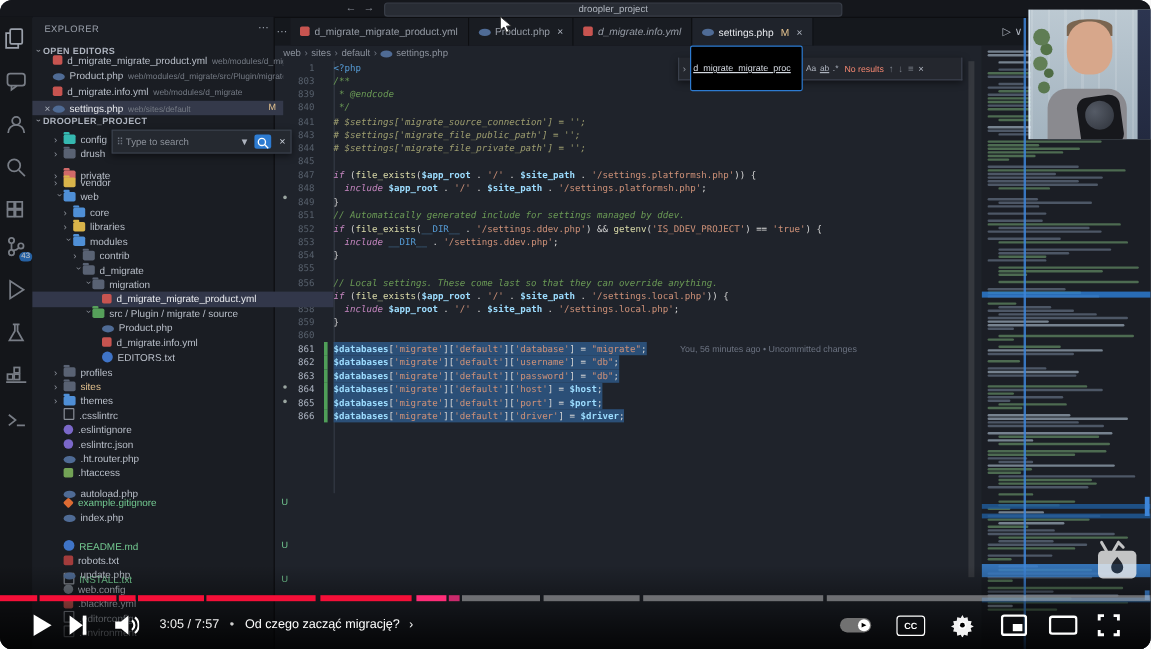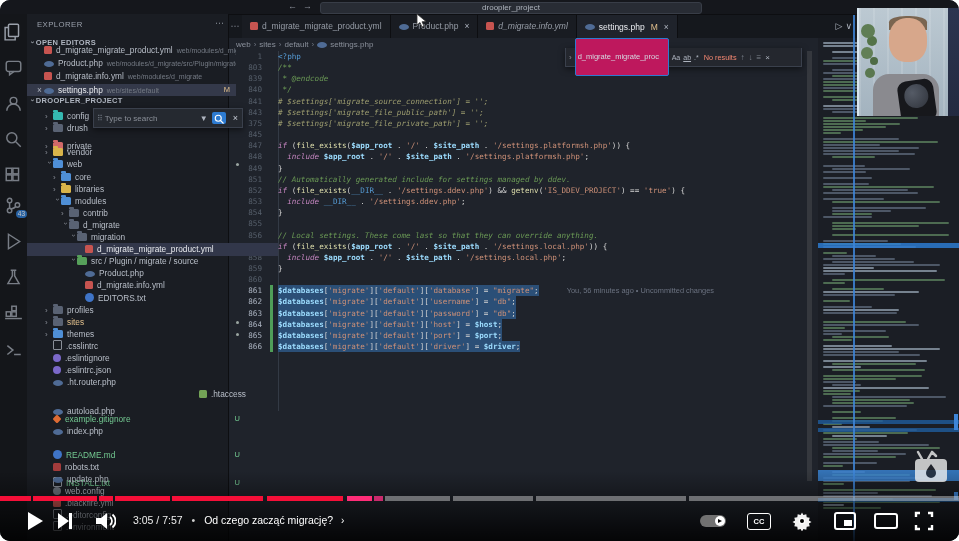--- a/index.html
+++ b/index.html
@@ -79,21 +79,21 @@
   .ct{display:inline-block;}
   .cl.sel .ct{background:#2b4f77;}
   .tok-t{color:#569cd6;} .tok-c{color:#6a9955;font-style:italic;} .tok-h{color:#9d9d6f;font-style:italic;}
   .tok-k{color:#c586c0;font-style:italic;} .tok-f{color:#dcdcaa;} .tok-v{color:#9cdcfe;font-weight:bold;}
   .tok-s{color:#ce9178;} .tok-p{color:#d4d4d4;}
   .blame{color:#6b7280;font-size:7.4px;margin-left:28px;font-family:"Liberation Sans",sans-serif;}
   .indent-guide{position:absolute;left:50px;top:37px;width:1px;height:360px;background:#333a45;}
   
   .find{position:absolute;right:157px;top:34px;width:235px;height:18px;background:#24272e;border:1px solid #3a404c;border-top:none;box-shadow:0 2px 6px rgba(0,0,0,.5);display:flex;align-items:center;font-size:8px;z-index:4;}
   .find .fw-chev{color:#8a8f98;padding:0 3px;font-size:8px;}
-  .fw-input{width:88px;height:12px;background:#be185d;border:1px solid #2d7bd1;border-radius:2px;color:#d5dae2;font-size:7.5px;line-height:12px;padding:12px 2px;overflow:hidden;white-space:nowrap;}
+  .fw-input{width:88px;height:12px;background:#000000;border:1px solid #2d7bd1;border-radius:2px;color:#d5dae2;font-size:7.5px;line-height:12px;padding:12px 2px;overflow:hidden;white-space:nowrap;text-decoration:underline;}
   .fw-opt{color:#aeb4bf;margin-left:3px;font-size:7px;}
   .fw-status{color:#f48771;margin-left:5px;font-size:7.3px;white-space:nowrap;}
   .fw-nav{color:#7d838d;margin-left:4px;font-size:8px;}
   .fw-close{color:#aeb4bf;margin-left:4px;font-size:8px;padding-right:3px;}
   
   .minimap{position:absolute;right:0;top:24px;width:141px;bottom:0;background:#1b1e25;overflow:hidden;}
   .mm-line{position:absolute;height:1.6px;border-radius:1px;}
   .mm-band{position:absolute;left:0;width:100%;}
   .sash{position:absolute;right:104px;top:0;width:2px;bottom:0;background:#3d85d8;opacity:.85;}
   .ruler-mark{position:absolute;right:1px;width:4px;background:#3d85d8;}
@@ -214,21 +214,21 @@
         <div class="row" style="top: 253.3px; padding-left: 50px;"><span class="arrow">&nbsp;</span><span class="ficon i-php"></span><span class="lbl">Product.php</span></div>
         <div class="row" style="top: 265.4px; padding-left: 50px;"><span class="arrow">&nbsp;</span><span class="ficon i-yml"></span><span class="lbl">d_migrate.info.yml</span></div>
         <div class="row" style="top: 277.5px; padding-left: 50px;"><span class="arrow">&nbsp;</span><span class="ficon i-info"></span><span class="lbl">EDITORS.txt</span></div>
         <div class="row" style="top: 289.6px; padding-left: 18px;"><span class="arrow">›</span><span class="ficon f-gray fold"></span><span class="lbl">profiles</span></div>
         <div class="row" style="top: 301.7px; padding-left: 18px;"><span class="arrow">›</span><span class="ficon f-gray fold"></span><span class="lbl txt-orange">sites</span><span class="dot"></span></div>
         <div class="row" style="top: 313.8px; padding-left: 18px;"><span class="arrow">›</span><span class="ficon f-blue fold"></span><span class="lbl">themes</span><span class="dot"></span></div>
         <div class="row" style="top: 325.9px; padding-left: 18px;"><span class="arrow">&nbsp;</span><span class="ficon i-file"></span><span class="lbl">.csslintrc</span></div>
         <div class="row" style="top: 338px; padding-left: 18px;"><span class="arrow">&nbsp;</span><span class="ficon i-eslint"></span><span class="lbl">.eslintignore</span></div>
         <div class="row" style="top: 350.1px; padding-left: 18px;"><span class="arrow">&nbsp;</span><span class="ficon i-eslint"></span><span class="lbl">.eslintrc.json</span></div>
         <div class="row" style="top: 362.2px; padding-left: 18px;"><span class="arrow">&nbsp;</span><span class="ficon i-php"></span><span class="lbl">.ht.router.php</span></div>
-        <div class="row" style="top: 374.3px; padding-left: 18px; text-align: right;"><span class="arrow">&nbsp;</span><span class="ficon i-green"></span><span class="lbl">.htaccess</span></div>
+        <div class="row" style="top: 374.3px; padding-left: 18px;"><span class="arrow">&nbsp;</span><span class="ficon i-green"></span><span class="lbl">.htaccess</span></div>
         <div class="row" style="top: 391px; padding-left: 18px;"><span class="arrow">&nbsp;</span><span class="ficon i-php"></span><span class="lbl">autoload.php</span></div>
         <div class="row" style="top: 398.5px; padding-left: 18px;"><span class="arrow">&nbsp;</span><span class="ficon i-git"></span><span class="lbl txt-green">example.gitignore</span><span class="badge u">U</span></div>
         <div class="row" style="top: 410.6px; padding-left: 18px;"><span class="arrow">&nbsp;</span><span class="ficon i-php"></span><span class="lbl">index.php</span></div>
         <div class="row" style="top: 422.7px; padding-left: 18px; margin-top: 40px;"><span class="arrow">&nbsp;</span><span class="ficon i-file"></span><span class="lbl txt-green">INSTALL.txt</span><span class="badge u">U</span></div>
         <div class="row" style="top: 434.8px; padding-left: 18px;"><span class="arrow">&nbsp;</span><span class="ficon i-info"></span><span class="lbl txt-green">README.md</span><span class="badge u">U</span></div>
         <div class="row" style="top: 446.9px; padding-left: 18px;"><span class="arrow">&nbsp;</span><span class="ficon i-robots"></span><span class="lbl">robots.txt</span></div>
         <div class="row" style="top: 459px; padding-left: 18px;"><span class="arrow">&nbsp;</span><span class="ficon i-php"></span><span class="lbl">update.php</span></div>
         <div class="row" style="top: 471.1px; padding-left: 18px;"><span class="arrow">&nbsp;</span><span class="ficon i-gear"></span><span class="lbl">web.config</span></div>
         <div class="row" style="top: 483.2px; padding-left: 18px;"><span class="arrow">&nbsp;</span><span class="ficon i-yml"></span><span class="lbl">.blackfire.yml</span></div>
         <div class="row" style="top: 495.3px; padding-left: 18px;"><span class="arrow">&nbsp;</span><span class="ficon i-file"></span><span class="lbl">.editorconfig</span></div>
@@ -276,21 +276,21 @@
     <div class="tab-actions"><span>▷</span><span>∨</span></div>
     <div class="breadcrumb" id="crumbs"><span>web</span><span class="sep">›</span><span>sites</span><span class="sep">›</span><span>default</span><span class="sep">›</span><span class="ficon i-php"></span><span>settings.php</span></div>
     <div class="indent-guide"></div>
     <div class="code" id="code">
         <div class="cl"><span class="ln">1</span><span class="gut"></span><span class="ct"><span class="tok-t">&lt;?php</span></span></div>
         <div class="cl"><span class="ln">803</span><span class="gut"></span><span class="ct"><span class="tok-c">/**</span></span></div>
         <div class="cl"><span class="ln">839</span><span class="gut"></span><span class="ct"><span class="tok-c"> * @endcode</span></span></div>
         <div class="cl"><span class="ln">840</span><span class="gut"></span><span class="ct"><span class="tok-c"> */</span></span></div>
         <div class="cl"><span class="ln">841</span><span class="gut"></span><span class="ct"><span class="tok-h"># $settings['migrate_source_connection'] = '';</span></span></div>
         <div class="cl"><span class="ln">843</span><span class="gut"></span><span class="ct"><span class="tok-h"># $settings['migrate_file_public_path'] = '';</span></span></div>
-        <div class="cl"><span class="ln">375</span><span class="gut"></span><span class="ct"><span class="tok-h"># $settings['migrate_file_private_path'] = '';</span></span></div>
+        <div class="cl"><span class="ln">844</span><span class="gut"></span><span class="ct"><span class="tok-h"># $settings['migrate_file_private_path'] = '';</span></span></div>
         <div class="cl"><span class="ln">845</span><span class="gut"></span><span class="ct"></span></div>
         <div class="cl"><span class="ln">847</span><span class="gut"></span><span class="ct"><span class="tok-k">if</span><span class="tok-p"> (</span><span class="tok-f">file_exists</span><span class="tok-p">(</span><span class="tok-v">$app_root</span><span class="tok-p"> . </span><span class="tok-s">'/'</span><span class="tok-p"> . </span><span class="tok-v">$site_path</span><span class="tok-p"> . </span><span class="tok-s">'/settings.platformsh.php'</span><span class="tok-p">)) {</span></span></div>
         <div class="cl"><span class="ln">848</span><span class="gut"></span><span class="ct"><span class="tok-p">  </span><span class="tok-k">include</span><span class="tok-p"> </span><span class="tok-v">$app_root</span><span class="tok-p"> . </span><span class="tok-s">'/'</span><span class="tok-p"> . </span><span class="tok-v">$site_path</span><span class="tok-p"> . </span><span class="tok-s">'/settings.platformsh.php'</span><span class="tok-p">;</span></span></div>
         <div class="cl"><span class="ln">849</span><span class="gut"></span><span class="ct"><span class="tok-p">}</span></span></div>
         <div class="cl"><span class="ln">851</span><span class="gut"></span><span class="ct"><span class="tok-c">// Automatically generated include for settings managed by ddev.</span></span></div>
         <div class="cl"><span class="ln">852</span><span class="gut"></span><span class="ct"><span class="tok-k">if</span><span class="tok-p"> (</span><span class="tok-f">file_exists</span><span class="tok-p">(</span><span class="tok-t">__DIR__</span><span class="tok-p"> . </span><span class="tok-s">'/settings.ddev.php'</span><span class="tok-p">) &amp;&amp; </span><span class="tok-f">getenv</span><span class="tok-p">(</span><span class="tok-s">'IS_DDEV_PROJECT'</span><span class="tok-p">) == </span><span class="tok-s">'true'</span><span class="tok-p">) {</span></span></div>
         <div class="cl"><span class="ln">853</span><span class="gut"></span><span class="ct"><span class="tok-p">  </span><span class="tok-k">include</span><span class="tok-p"> </span><span class="tok-t">__DIR__</span><span class="tok-p"> . </span><span class="tok-s">'/settings.ddev.php'</span><span class="tok-p">;</span></span></div>
         <div class="cl"><span class="ln">854</span><span class="gut"></span><span class="ct"><span class="tok-p">}</span></span></div>
         <div class="cl"><span class="ln">855</span><span class="gut"></span><span class="ct"></span></div>
         <div class="cl"><span class="ln">856</span><span class="gut"></span><span class="ct"><span class="tok-c">// Local settings. These come last so that they can override anything.</span></span></div>

